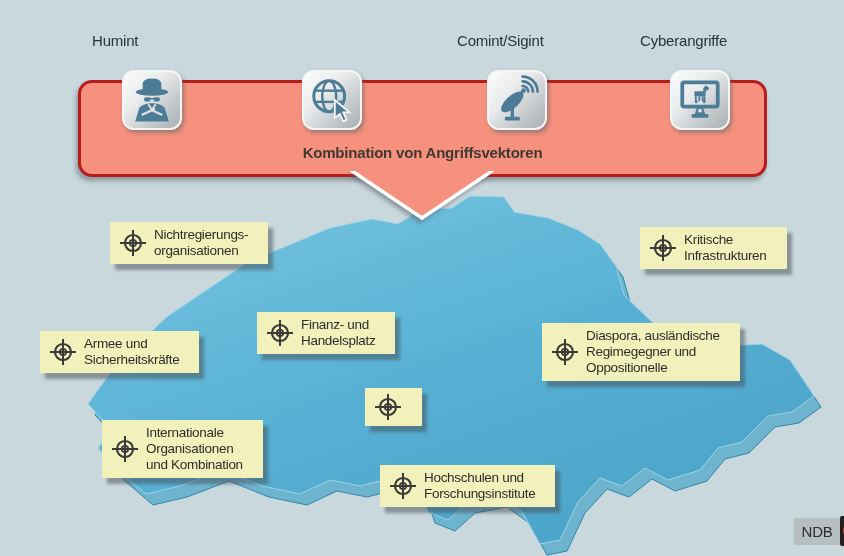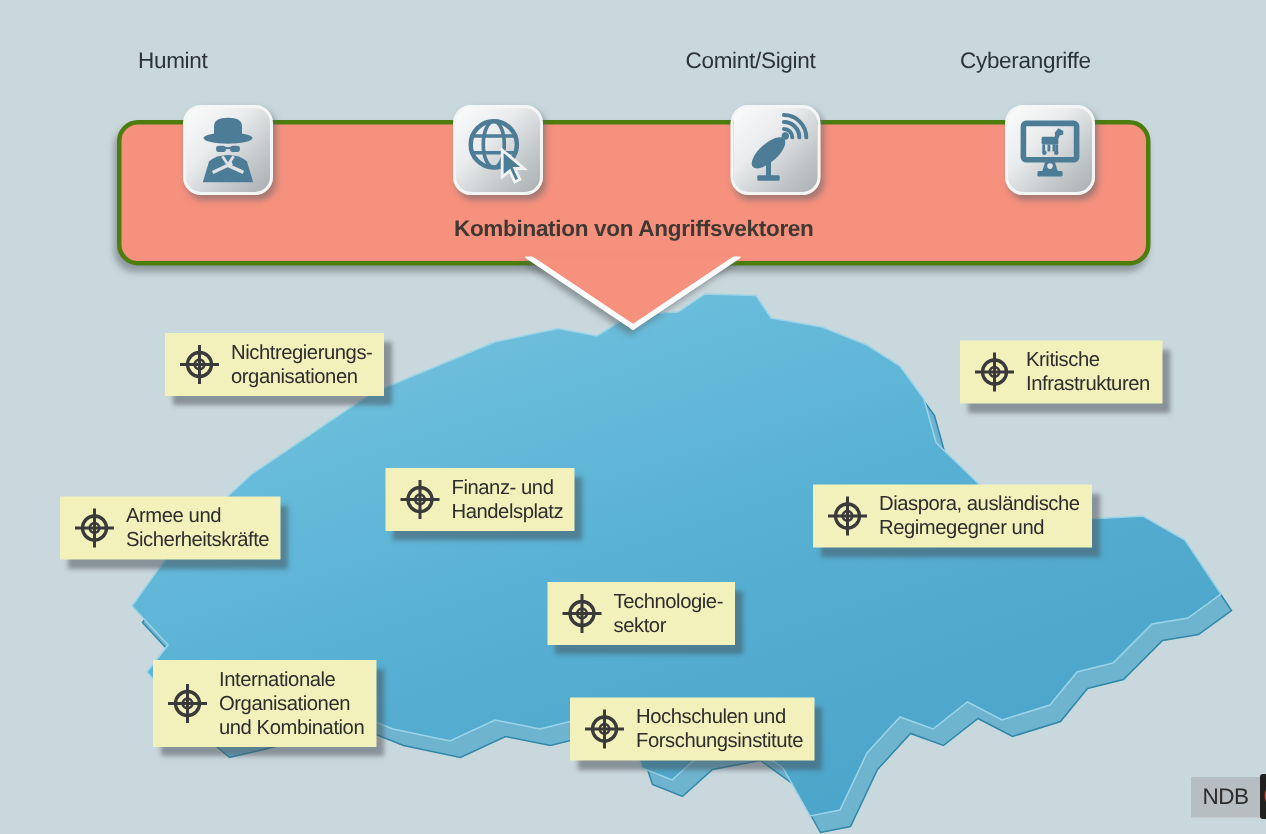--- a/index.html
+++ b/index.html
@@ -9,21 +9,21 @@
     background:#c9d8dd;
     overflow:hidden;
     font-family:"Liberation Sans", sans-serif;
   }
   svg{display:block;}
   
   .map{position:absolute;left:0;top:0;}
   
   .banner{
     position:absolute;left:78px;top:80px;width:689px;height:97px;
-    background:#f6917e;border:3px solid #4d7c0f;border-radius:14px;
+    background:#f6917e;border:3px solid #b91c1c;border-radius:14px;
     box-shadow:-2px 4px 4px rgba(85,95,100,.5);
     box-sizing:border-box;
   }
   .banner-title{
     position:absolute;left:0;right:0;bottom:13px;
     text-align:center;font-size:15px;font-weight:bold;color:#3f3833;
     letter-spacing:-0.2px;
   }
   .arrow-svg{position:absolute;left:342px;top:171px;filter:drop-shadow(-2px 3px 2px rgba(85,95,100,.55));}
   
@@ -34,21 +34,21 @@
   .vec-icon{
     position:absolute;top:70px;width:60px;height:60px;border-radius:12px;
     background:linear-gradient(135deg,#fbfcfc 0%,#e9ebec 38%,#c3c8ca 72%,#aab0b2 100%);
     border:2px solid #f4f6f6;box-sizing:border-box;
     box-shadow:2px 3px 4px rgba(90,100,105,.55);
   }
   .vec-icon svg{width:100%;height:100%;}
   
   .target{
     position:absolute;display:flex;align-items:center;gap:7px;
-    background:#f2f1bb;padding:5px 8px 5px 9px;
+    background:#f2f1bb;padding:5px 20px 5px 9px;
     box-shadow:5px 6px 3px rgba(70,78,84,.5);
     color:#2d2d2d;font-size:13.5px;letter-spacing:-0.3px;line-height:1.18;
   }
   .target .tlines{display:flex;flex-direction:column;}
   .target span{white-space:nowrap;}
   .cross{flex:0 0 auto;}
   
   .ndb{position:absolute;left:794px;top:516px;display:flex;align-items:flex-start;}
   .ndb-text-box{
     margin-top:2px;width:46px;height:27px;background:#b7bec1;
@@ -214,37 +214,34 @@
   <div class="target" style="left:542px;top:323px">
     <svg class="cross" width="28" height="28" viewBox="0 0 28 28" stroke="#3a3a3a" fill="none">
       <line x1="1" y1="14" x2="27" y2="14" stroke-width="2"></line>
         <line x1="14" y1="1" x2="14" y2="27" stroke-width="2"></line>
         <circle cx="14" cy="14" r="8" stroke-width="2.2"></circle>
         <circle cx="14" cy="14" r="3.2" stroke-width="1.8"></circle>
     </svg>
     <div class="tlines">
         <span>Diaspora, ausländische</span>
         <span>Regimegegner und</span>
+        <span>Oppositionelle</span>
       </div>
   </div>
 
   <div class="target" style="left:365px;top:388px">
     <svg class="cross" width="28" height="28" viewBox="0 0 28 28" stroke="#3a3a3a" fill="none">
       <line x1="1" y1="14" x2="27" y2="14" stroke-width="2"></line>
         <line x1="14" y1="1" x2="14" y2="27" stroke-width="2"></line>
         <circle cx="14" cy="14" r="8" stroke-width="2.2"></circle>
         <circle cx="14" cy="14" r="3.2" stroke-width="1.8"></circle>
     </svg>
-    <div class="tlines">
-        <span>Technologie-</span>
-        <span>sektor</span>
-      </div>
-  </div>
-
-  <div class="target" style="left:102px;top:440px">
+  </div>
+
+  <div class="target" style="left:102px;top:420px">
     <svg class="cross" width="28" height="28" viewBox="0 0 28 28" stroke="#3a3a3a" fill="none">
       <line x1="1" y1="14" x2="27" y2="14" stroke-width="2"></line>
         <line x1="14" y1="1" x2="14" y2="27" stroke-width="2"></line>
         <circle cx="14" cy="14" r="8" stroke-width="2.2"></circle>
         <circle cx="14" cy="14" r="3.2" stroke-width="1.8"></circle>
     </svg>
     <div class="tlines">
         <span>Internationale</span>
         <span>Organisationen</span>
         <span>und Kombination</span>

